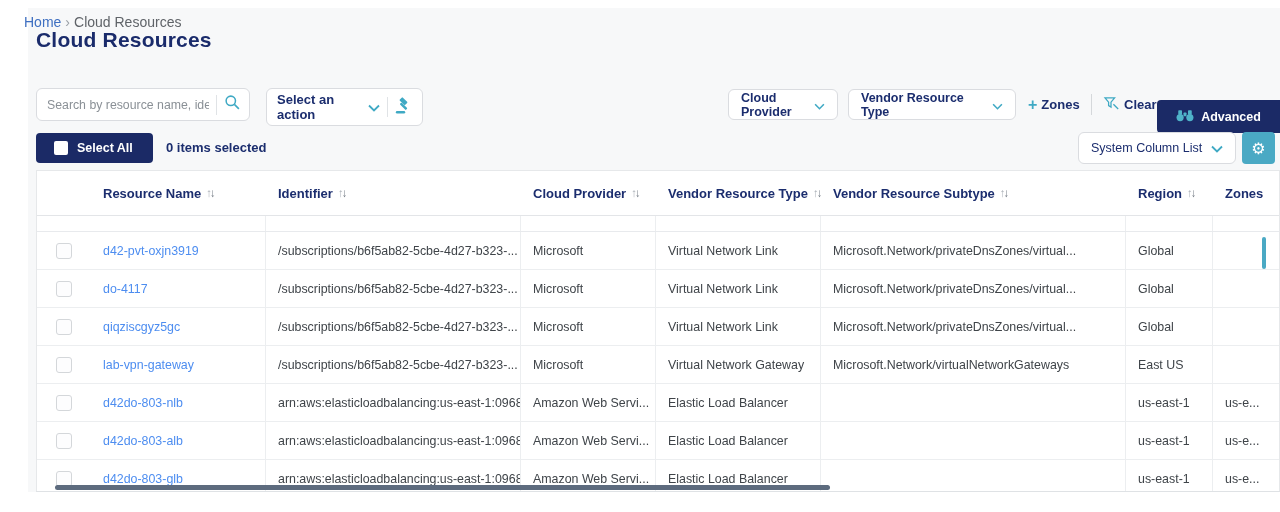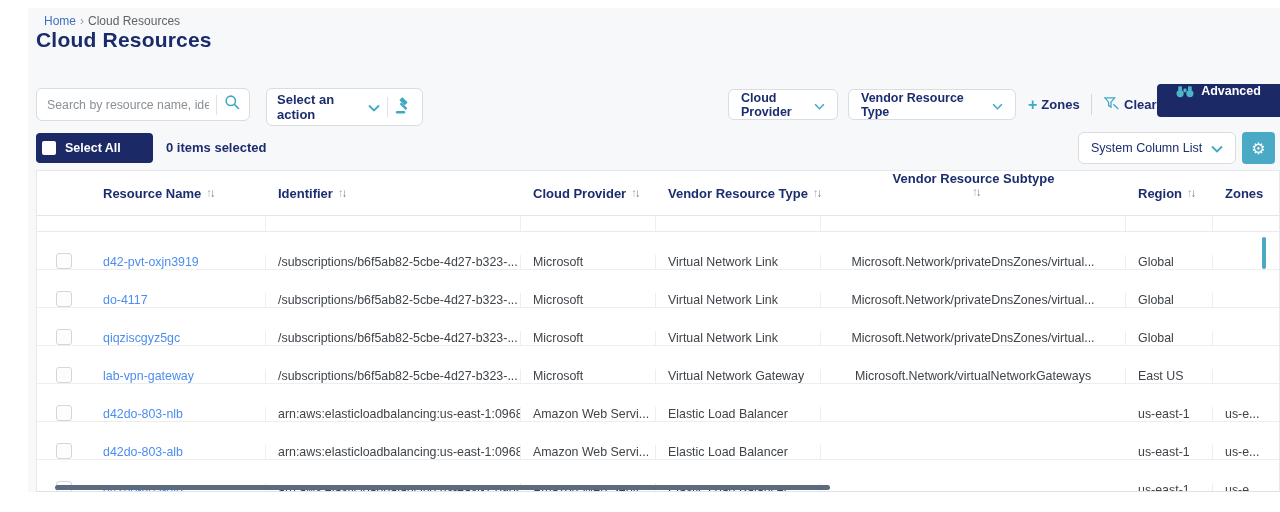--- a/index.html
+++ b/index.html
@@ -1,21 +1,21 @@
 <!DOCTYPE html>
 <html><head>
 <meta charset="utf-8">
 <style>
   * { margin:0; padding:0; box-sizing:border-box; }
   html,body { width:1280px; height:512px; overflow:hidden; background:#ffffff;
               font-family:"Liberation Sans", sans-serif; }
   .band { position:absolute; top:8px; left:28px; right:0; height:484px; background:#f7f8f9; }
 
   
-  .breadcrumb { position:absolute; left:44px; top:14px; font-size:12px; color:#5f6368; }
+  .breadcrumb { position:absolute; left:24px; top:14px; font-size:14px; color:#5f6368; }
   .breadcrumb .home { color:#3e6fc1; cursor:pointer; }
   .breadcrumb .sep { margin:0 4px; color:#9aa0a6; }
   .page-title { position:absolute; left:36px; top:28px; font-size:21px; font-weight:bold;
                 color:#1a2b6b; letter-spacing:.2px; }
 
   
   .btn-white { background:#fff; border:1px solid #dadce0; border-radius:6px;
                display:flex; align-items:center; position:absolute; }
   .search-box { left:36px; top:88px; width:214px; height:33px; padding:0 8px 0 10px; }
   .search-box input { border:none; outline:none; flex:1; font-size:12.3px; color:#3c4043;
@@ -33,52 +33,52 @@
 
   .text-link { position:absolute; top:89px; height:31px; display:flex; align-items:center;
                cursor:pointer; }
   #more-link { left:1028px; }
   #more-link .plus { color:#3fa9c4; font-size:16px; font-weight:bold; margin-right:4px; }
   #more-link .lbl, #clear-link .lbl { font-size:13px; font-weight:bold; color:#1b2d6e; }
   .vr { position:absolute; left:1091px; top:94px; width:1px; height:21px; background:#d5d8db; }
   #clear-link { left:1103px; }
   #clear-link svg { margin-right:5px; }
 
-  .advanced-btn { position:absolute; left:1157px; top:84px; width:123px; height:33px;
+  .advanced-btn { position:absolute; left:1157px; top:100px; width:123px; height:33px;
                   background:#1b2a66; border-radius:4px 0 0 4px; display:flex;
-                  justify-content:center; cursor:pointer; }
+                  align-items:center; justify-content:center; cursor:pointer; }
   .advanced-btn .lbl { color:#fff; font-size:12.5px; font-weight:bold; margin-left:7px; }
 
   
   .select-all-btn { position:absolute; left:36px; top:133px; width:117px; height:30px;
                     background:#1b2a66; border-radius:4px; display:flex; align-items:center;
-                    padding:0 6px; cursor:pointer; }
+                    padding:0 18px; cursor:pointer; }
   .select-all-box { width:14px; height:14px; background:#fff; border-radius:2px; margin-right:9px; }
   .select-all-btn .lbl { color:#fff; font-size:12.5px; font-weight:bold; }
   .items-selected { position:absolute; left:166px; top:133px; height:30px; line-height:30px;
                     font-size:13px; font-weight:bold; color:#1b2d6e; }
   .col-list-btn { left:1078px; top:132px; width:158px; height:32px; padding:0 12px;
                   justify-content:space-between; cursor:pointer; }
   .col-list-btn .lbl { font-size:12.5px; color:#1b2d6e; }
   .gear-btn { position:absolute; left:1242px; top:132px; width:33px; height:32px;
               background:#4aa9c4; border-radius:4px; color:#fff; font-size:16px;
               display:flex; align-items:center; justify-content:center; cursor:pointer; }
 
   
   .grid { position:absolute; left:36px; top:170px; width:1244px; height:322px;
           background:#fff; border:1px solid #e6e8ea; border-bottom:none; overflow:hidden; }
   .tr { display:flex; width:100%; }
   .th-row { height:45px; border-bottom:1px solid #e3e5e8; }
   .sliver-row { height:16px; border-bottom:1px solid #e8eaed; }
-  .data-row { height:38px; border-bottom:1px solid #eceef0; background:#fff;align-items:flex-end; }
+  .data-row { height:38px; border-bottom:1px solid #eceef0; background:#fff; }
   .cell { display:flex; align-items:center; padding:0 12px; overflow:hidden;
           white-space:nowrap; flex-shrink:0; }
   .c0 { width:54px; justify-content:center; padding:0; }
   .c1 { width:175px; } .c2 { width:255px; } .c3 { width:135px; } .c4 { width:165px; }
-  .c5 { width:305px;flex-direction:column; } .c6 { width:87px; }  .c7 { flex:1; }
+  .c5 { width:305px; } .c6 { width:87px; }  .c7 { flex:1; }
   .data-row .cell, .sliver-row .cell { border-right:1px solid #eceef0; }
   .data-row .c0, .sliver-row .c0, .data-row .c7, .sliver-row .c7 { border-right:none; }
   .th-row .cell { font-size:13px; font-weight:bold; color:#1b2d6e; }
   .sort { margin-left:5px; font-weight:normal; font-size:11.5px; letter-spacing:-2px; }
   .sort .up { color:#a8aeb5; } .sort .down { color:#6f7780; }
   .data-row .cell { font-size:12.4px; color:#3f4449; }
   .link { color:#4d8df0; cursor:pointer; }
   .cbx { width:16px; height:16px; border:1.5px solid #d4d7da; border-radius:3px;
          background:#fdfdfe; cursor:pointer; }
 

